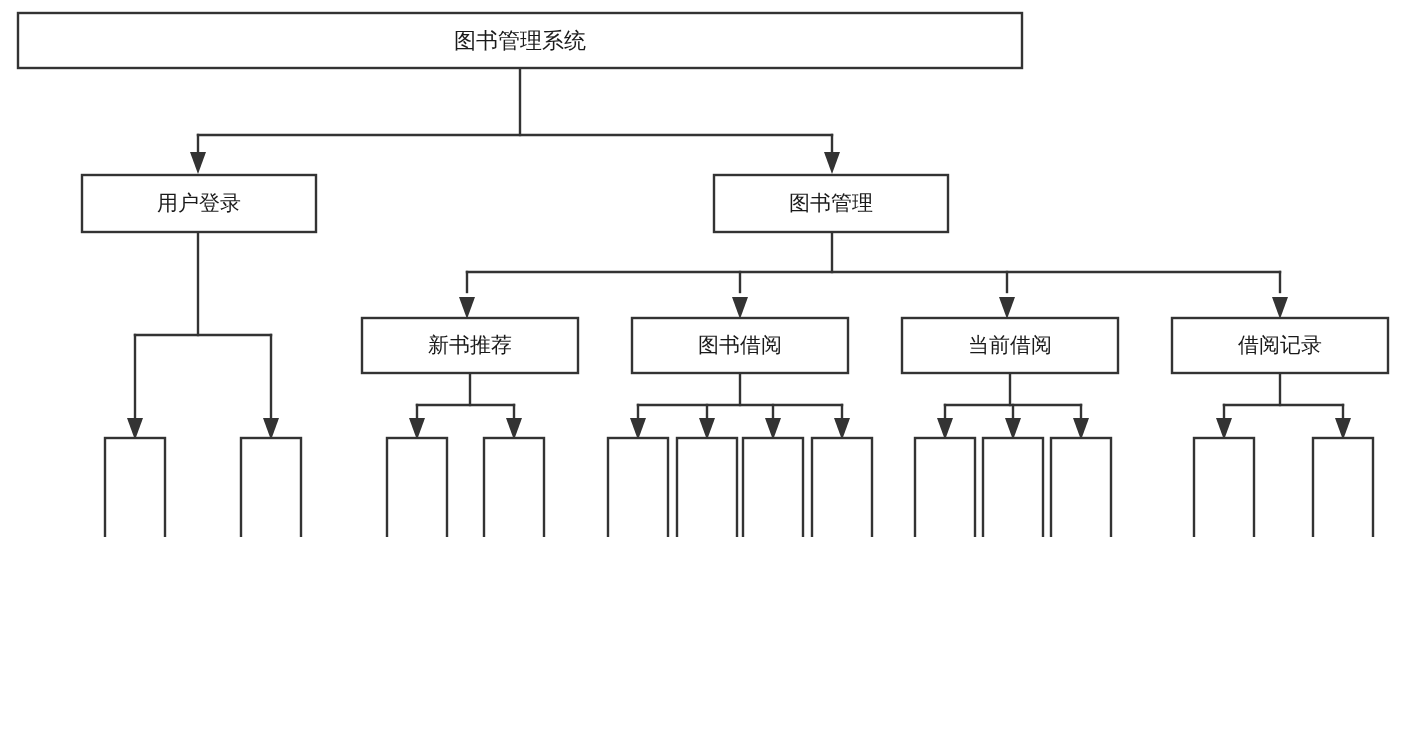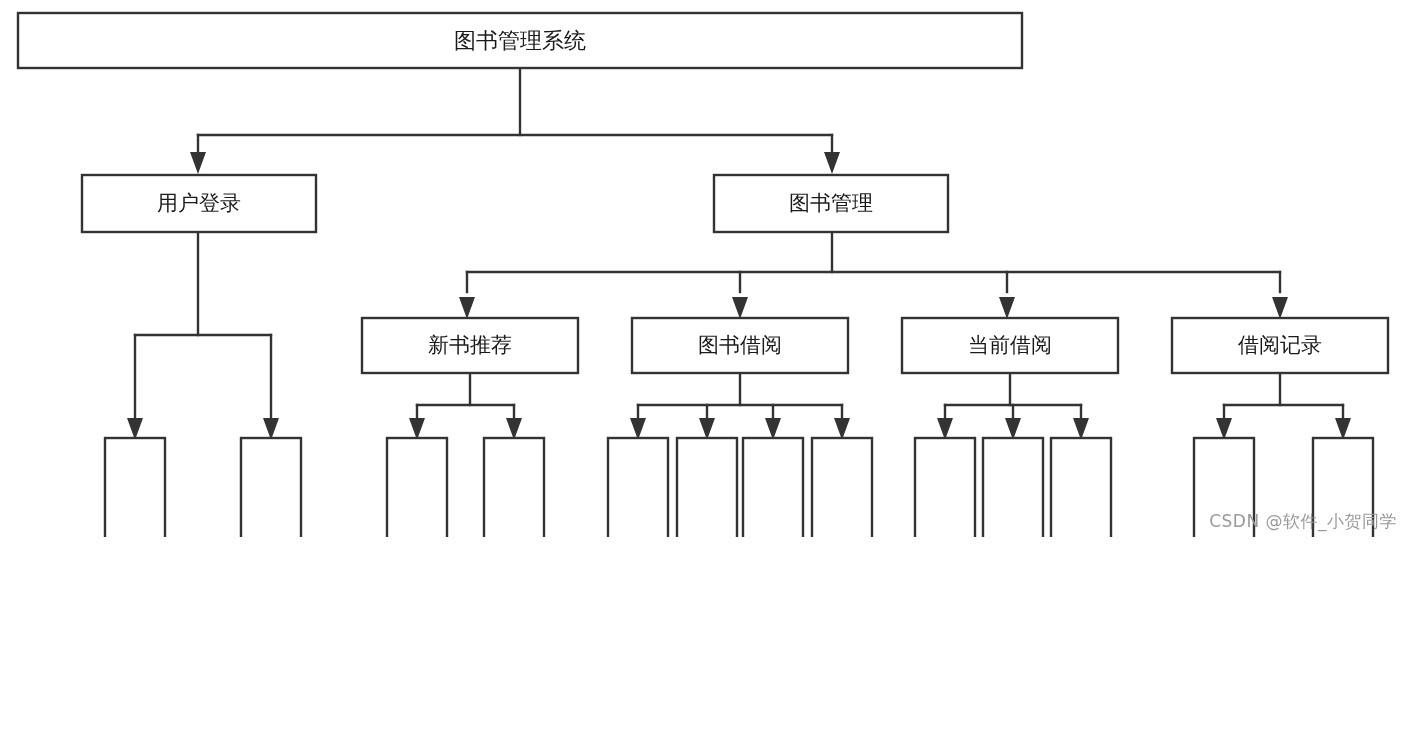--- a/index.html
+++ b/index.html
@@ -236,15 +236,14 @@
   <div class="vlabel" style="left:743px; top:444px;  width:60px; height:291px;">编辑图书（管理员）</div>
   <div class="vlabel" style="left:812px; top:505px;  width:60px; height:230px;">借阅图书</div>
 
   <div class="vlabel" style="left:915px; top:505px;  width:60px; height:230px;">查询图书</div>
   <div class="vlabel" style="left:983px; top:505px;  width:60px; height:230px;">归还图书</div>
   <div class="vlabel" style="left:1051px; top:444px; width:60px; height:291px;">确认归还（管理员）</div>
 
   <div class="vlabel" style="left:1194px; top:470px; width:60px; height:265px;">新增借阅记录</div>
   <div class="vlabel" style="left:1313px; top:470px; width:60px; height:265px;">查询借阅记录</div>
 
-  <div class="watermark">CSDN @软件_小贺同学</div>
 
 </div>
 
 </body></html>

